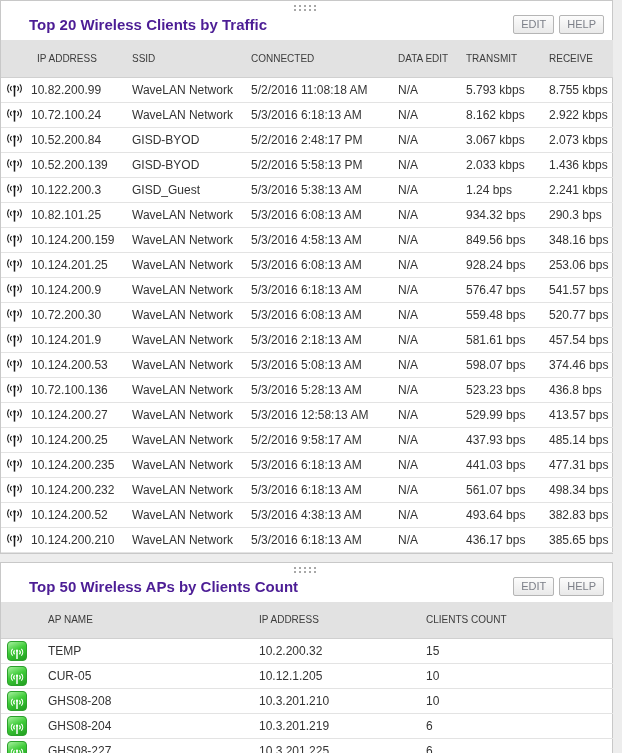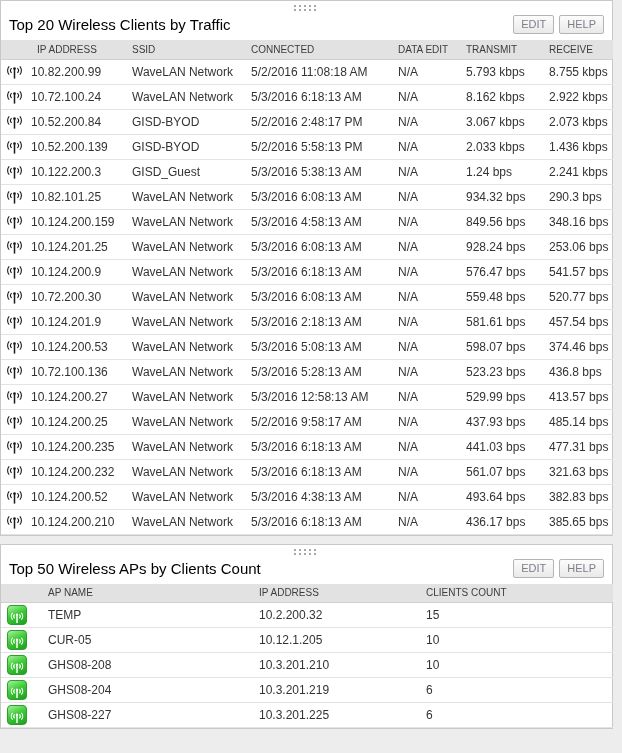--- a/index.html
+++ b/index.html
@@ -23,34 +23,34 @@
       repeating-linear-gradient(to right,#a8a8a8 0 2px,transparent 2px 5px);
     background-size:25px 2px,25px 2px;
     background-position:0 1px,0 5px;
     background-repeat:no-repeat;
     cursor:move;
   }
   .panel-header {
     display:flex; align-items:center; justify-content:space-between;
     padding:2px 8px 6px 8px;
   }
-  .panel-title { font-size:15px; font-weight:normal; color:#000000; }
+  .panel-title { font-size:15px; font-weight:bold; color:#4c1d95;margin-left:20px; }
   .btn-group { display:flex; gap:5px;justify-content:space-between; }
   .btn {
     font-family:"Liberation Sans", sans-serif;
     font-size:11px; color:#7d8089;
     background:linear-gradient(#fcfcfc,#e9e9e9);
     border:1px solid #b5b5b5; border-radius:2px;
     padding:3px 7px; cursor:pointer; line-height:1;
   }
   table { border-collapse:collapse; width:612px; table-layout:fixed; }
   thead th {
     background:#e2e2e2;
     font-size:10px; font-weight:normal; color:#3c3c3c;
-    text-align:left; height:19px; padding:0 0 0 2px;
+    text-align:left; height:37px; padding:0 0 0 2px;
     border-bottom:1px solid #d0d0d0;
   }
   tbody td {
     height:25px; vertical-align:middle;
     font-size:12px; color:#333;
     border-bottom:1px solid #e3e3e3;
     padding:0 0 0 2px;
     white-space:nowrap; overflow:hidden;
   }
   
@@ -451,21 +451,21 @@
         </g>
         <circle cx="8.5" cy="3.6" r="1.3" fill="#1a1a1a"></circle>
         <path d="M8.5 3.6 L8.5 13.6" stroke="#1a1a1a" stroke-width="1.5"></path>
       </svg>
     </td>
     <td>10.124.200.232</td>
     <td>WaveLAN Network</td>
     <td>5/3/2016 6:18:13 AM</td>
     <td>N/A</td>
     <td>561.07 bps</td>
-    <td>321.63 bps</td>
+    <td>498.34 bps</td>
   </tr>
 
   <tr>
     <td class="icon-cell">
       <svg class="client-icon" width="17" height="14" viewBox="0 0 17 14">
         <g stroke="#1a1a1a" fill="none" stroke-width="1.1">
           <path d="M3.2 1.4 A6 6 0 0 0 3.2 9.6"></path>
           <path d="M5.6 3.1 A3.4 3.4 0 0 0 5.6 7.9"></path>
           <path d="M13.8 1.4 A6 6 0 0 1 13.8 9.6"></path>
           <path d="M11.4 3.1 A3.4 3.4 0 0 1 11.4 7.9"></path>

